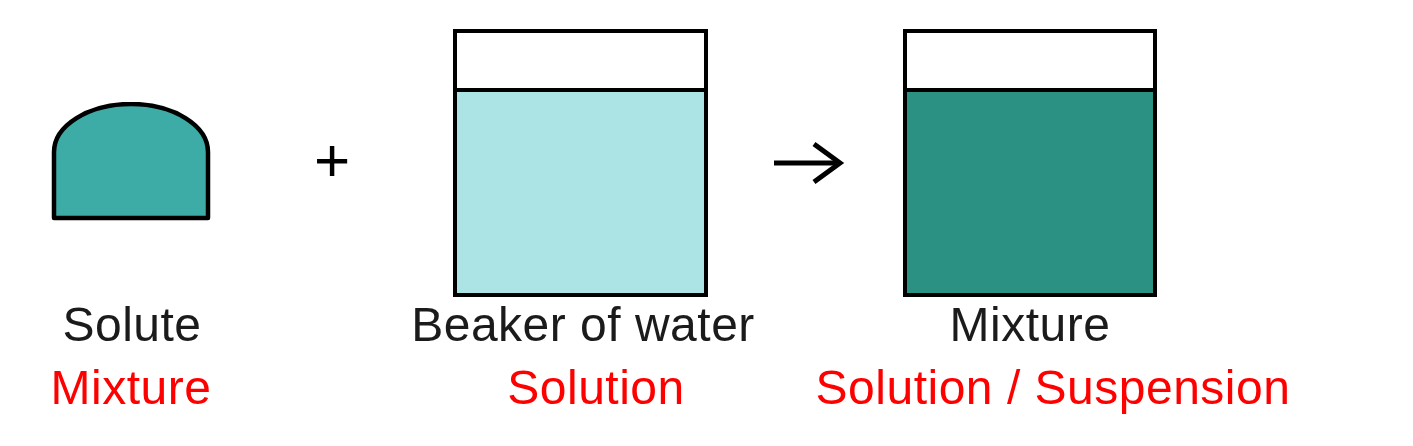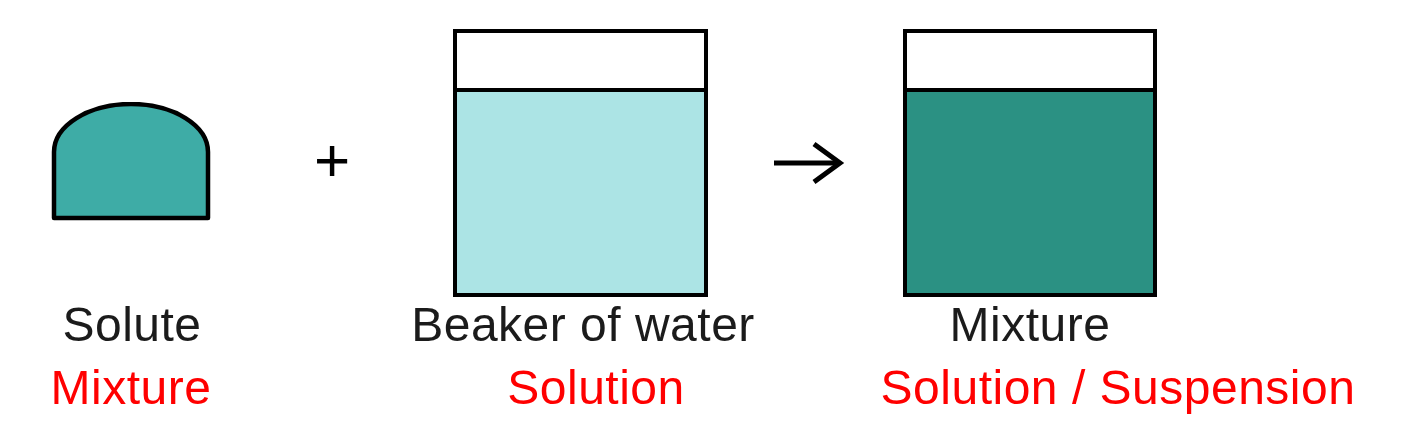--- a/index.html
+++ b/index.html
@@ -64,21 +64,21 @@
     line-height: 1;
     letter-spacing: 0.5px;
   }
   .lbl-row1 { top: 301px; }
   .lbl-row2 { top: 364px; }
   .lbl-solid   { left: 132px; }
   .lbl-beaker  { left: 583px; }
   .lbl-mixture { left: 1030px; }
   .lbl-solute   { left: 131px; }
   .lbl-solvent  { left: 596px; }
-  .lbl-solution { left: 1118px; }
+  .lbl-solution { left: 1053px; }
 </style>
 </head>
 <body>
 
 <div class="canvas">
 
   <svg class="solid-shape" viewBox="0 0 162 120" aria-hidden="true">
     <path d="M 4 116 L 4 50 A 77 48 0 0 1 158 50 L 158 116 Z" stroke-width="4.5" stroke-linejoin="round" fill="#3EACA6" stroke="#000000"></path>
   </svg>
 

